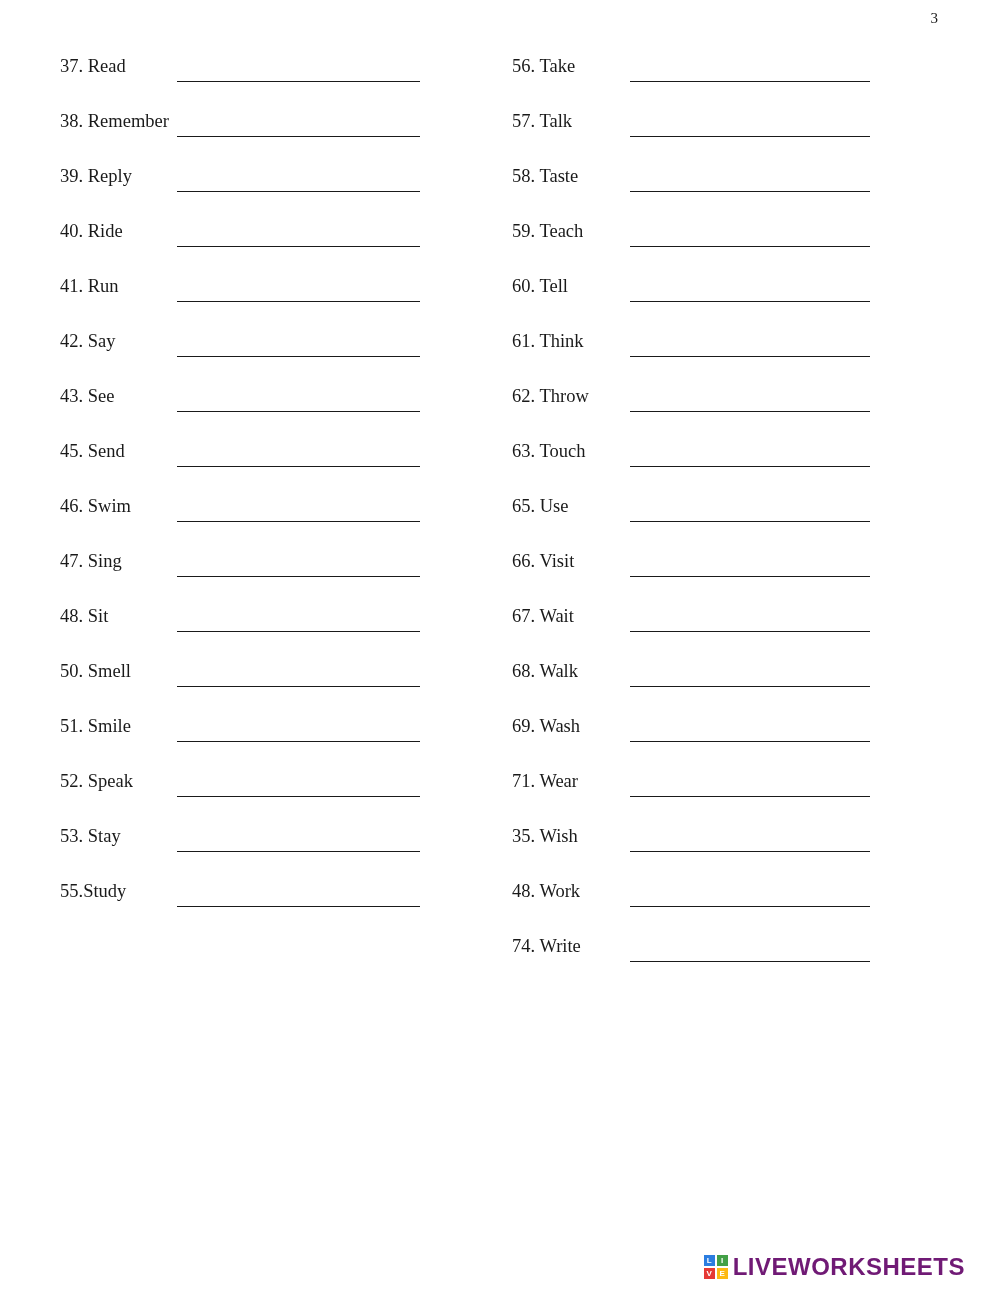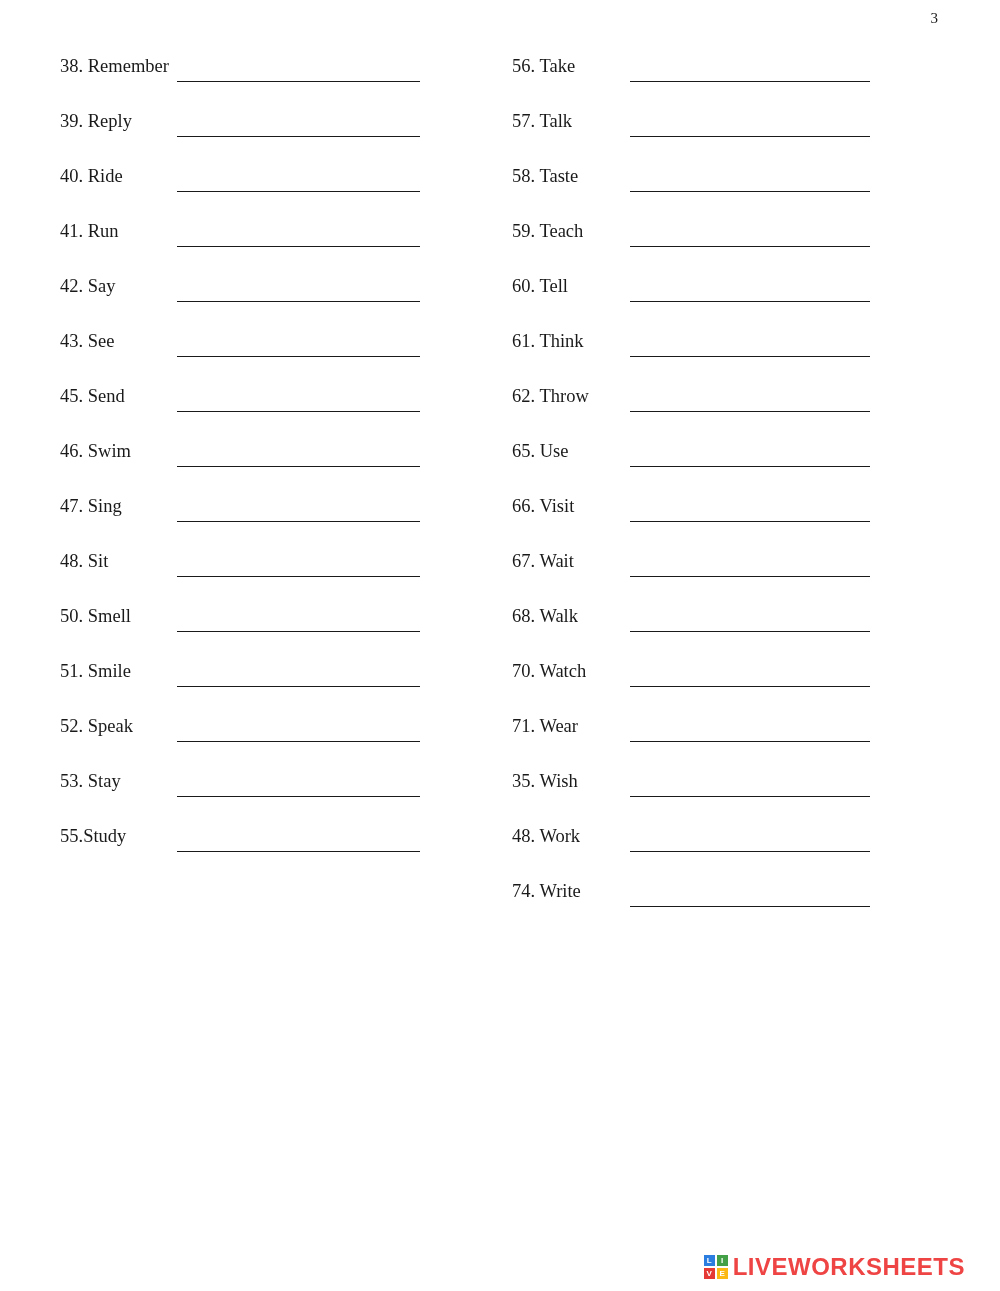--- a/index.html
+++ b/index.html
@@ -44,20 +44,24 @@
     font-size:24px;color:#3c3c3c;letter-spacing:0.5px;
   }
 </style>
 </head>
 <body>
 
 <div class="page-number">3</div>
 
 <div class="ws-col left">
     <div class="ws-row">
+      <span class="verb-label">37. Read</span>
+      <input type="text" class="answer-blank" placeholder="" style="">
+    </div>
+    <div class="ws-row">
       <span class="verb-label">38. Remember</span>
       <input type="text" class="answer-blank" placeholder="" style="">
     </div>
     <div class="ws-row">
       <span class="verb-label">39. Reply</span>
       <input type="text" class="answer-blank" placeholder="" style="">
     </div>
     <div class="ws-row">
       <span class="verb-label">40. Ride</span>
       <input type="text" class="answer-blank" placeholder="" style="">
@@ -135,37 +139,41 @@
     </div>
     <div class="ws-row">
       <span class="verb-label">61. Think</span>
       <input type="text" class="answer-blank" placeholder="" style="">
     </div>
     <div class="ws-row">
       <span class="verb-label">62. Throw</span>
       <input type="text" class="answer-blank" placeholder="" style="">
     </div>
     <div class="ws-row">
+      <span class="verb-label">63. Touch</span>
+      <input type="text" class="answer-blank" placeholder="" style="">
+    </div>
+    <div class="ws-row">
       <span class="verb-label">65. Use</span>
       <input type="text" class="answer-blank" placeholder="" style="">
     </div>
     <div class="ws-row">
       <span class="verb-label">66. Visit</span>
       <input type="text" class="answer-blank" placeholder="" style="">
     </div>
     <div class="ws-row">
       <span class="verb-label">67. Wait</span>
       <input type="text" class="answer-blank" placeholder="" style="">
     </div>
     <div class="ws-row">
       <span class="verb-label">68. Walk</span>
       <input type="text" class="answer-blank" placeholder="" style="">
     </div>
     <div class="ws-row">
-      <span class="verb-label">70. Watch</span>
+      <span class="verb-label">69. Wash</span>
       <input type="text" class="answer-blank" placeholder="" style="">
     </div>
     <div class="ws-row">
       <span class="verb-label">71. Wear</span>
       <input type="text" class="answer-blank" placeholder="" style="">
     </div>
     <div class="ws-row">
       <span class="verb-label">35. Wish</span>
       <input type="text" class="answer-blank" placeholder="" style="">
     </div>
@@ -179,14 +187,14 @@
     </div>
   </div>
 
 <div class="footer">
   <span class="lw-logo">
       <span class="lw-tile" style="background: rgb(43, 125, 224);">L</span>
       <span class="lw-tile" style="background: rgb(67, 160, 71);">I</span>
       <span class="lw-tile" style="background: rgb(229, 57, 53);">V</span>
       <span class="lw-tile" style="background: rgb(253, 185, 19);">E</span>
     </span>
-  <span class="lw-brand" style="color: #ef4444;">LIVEWORKSHEETS</span>
+  <span class="lw-brand" style="color: #701a75;">LIVEWORKSHEETS</span>
 </div>
 
 </body></html>

